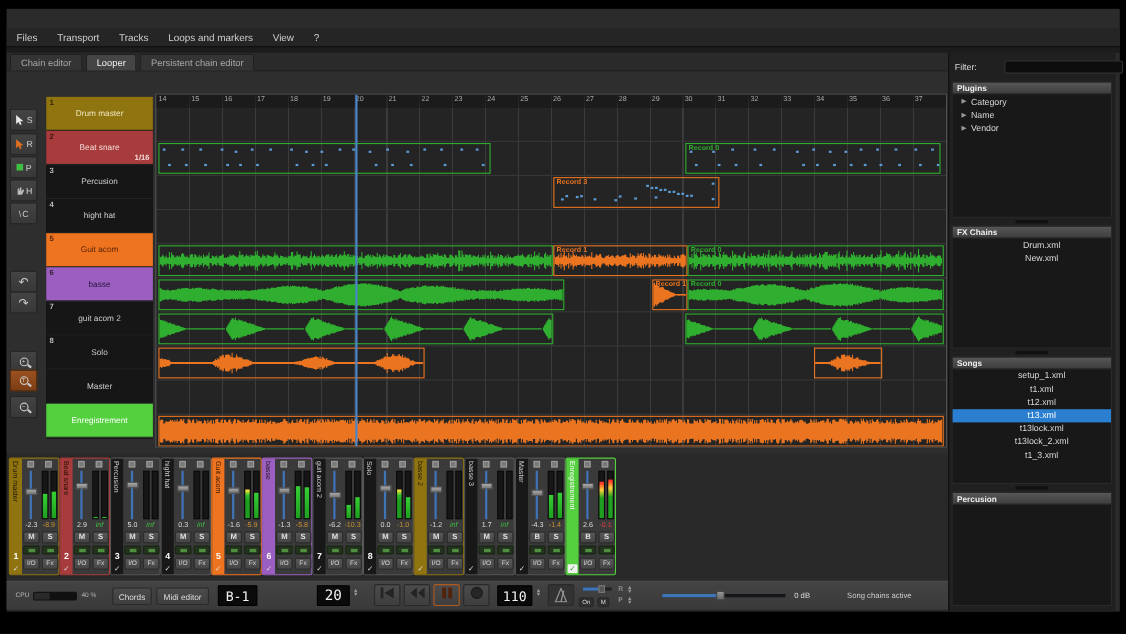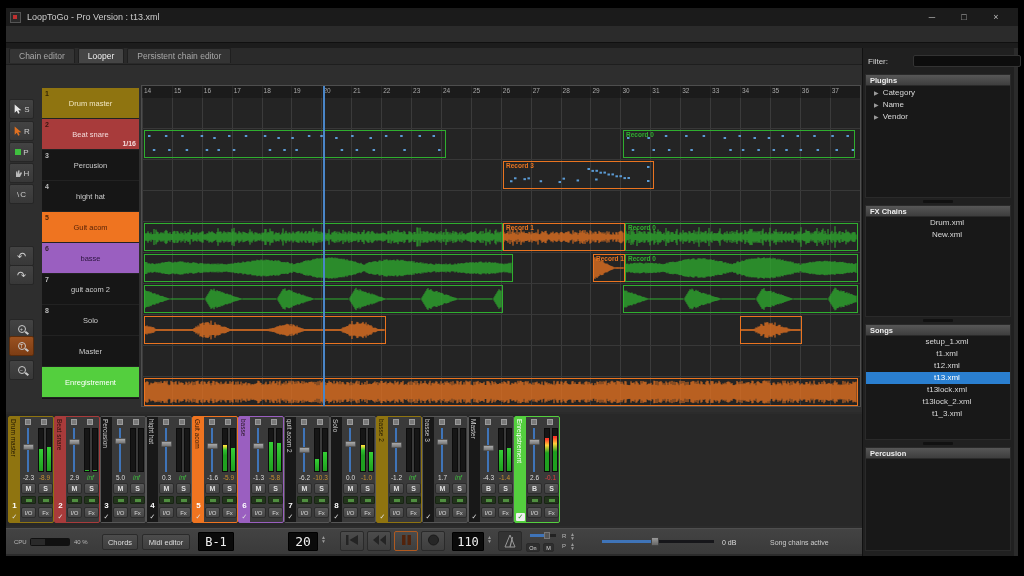--- a/index.html
+++ b/index.html
@@ -14,21 +14,21 @@
   #title-text { color:#cccccc; font-size:9px; margin-left:6px; }
   #win-controls { position:absolute; right:6px; top:0; height:18px; display:flex; }
   .win-btn { width:32px; height:18px; color:#bbb; font-size:9px; display:flex; align-items:center; justify-content:center; }
 
   
   #menubar { position:absolute; left:0; top:18px; width:100%; height:16px; background:#252525; display:flex; align-items:center; }
   .menu-item { color:#cfcfcf; font-size:9px; padding:0 9px; height:100%; display:flex; align-items:center; }
   #substrip { position:absolute; left:0; top:34px; width:100%; height:6px; background:#1c1c1c; border-top:1px solid #101010; }
 
   
-  #tabrow { position:absolute; left:0; top:40px; width:856px; height:17px; background:#2a2a2a; border-bottom:1px solid #1e1e1e; display:flex; align-items:flex-start; }
+  #tabrow { position:absolute; left:0; top:40px; width:856px; height:17px; background:#2a2a2a; border-bottom:1px solid #1e1e1e; display:flex; align-items:center; }
   .tab { height:15px; margin-left:3px; padding:0 9px; display:flex; align-items:center; font-size:8.5px; color:#a8a8a8; background:#343434; border:1px solid #1f1f1f; border-bottom:none; border-radius:2px 2px 0 0; }
   .tab.active { background:#454545; color:#f0f0f0; }
 
   
   #looper { position:absolute; left:0; top:57px; width:856px; height:347px; background:#2e2e2e; }
   .tool-btn { position:absolute; left:3px; width:25px; height:20px; background:linear-gradient(#434343,#383838); border:1px solid #262626; border-radius:2px; display:flex; align-items:center; justify-content:center; gap:1px; color:#cfcfcf; font-size:8px; }
   .tool-btn.active { background:linear-gradient(#9a5120,#7c3d14); border-color:#5a2c0c; }
   .magnifier { width:8px; height:8px; border:1.5px solid #c9c9c9; border-radius:50%; position:relative; font-size:5px; color:#ddd; display:flex; align-items:center; justify-content:center; }
   .magnifier::after { content:""; position:absolute; width:4px; height:1.5px; background:#c9c9c9; right:-4px; bottom:-1px; transform:rotate(40deg); }
 
@@ -91,30 +91,29 @@
   .tree-arrow { color:#999; font-size:6px; }
   .list-item { color:#d8d8d8; font-size:8px; height:12px; line-height:12px; padding-left:18px; white-space:nowrap;text-align:center; }
   .list-item.selected { background:#2a7fd0; color:#fff; }
   .splitter { position:absolute; left:60px; width:30px; height:3px; background:#111; border-radius:1px; }
 </style>
 </head>
 <body>
 
 <div id="window">
 
-  <div id="titlebar">
-    <div id="app-icon"></div>
-    <div id="title-text">LoopToGo - Pro Version : t13.xml</div>
-    <div id="win-controls">
-        <div class="win-btn">─</div>
-        <div class="win-btn">□</div>
-        <div class="win-btn">×</div>
-      </div>
-  </div>
-
+
+  <div id="menubar">
+      <div class="menu-item">Files</div>
+      <div class="menu-item">Transport</div>
+      <div class="menu-item">Tracks</div>
+      <div class="menu-item">Loops and markers</div>
+      <div class="menu-item">View</div>
+      <div class="menu-item">?</div>
+    </div>
   <div id="substrip"></div>
 
   <div id="tabrow">
       <div class="tab">Chain editor</div>
       <div class="tab active">Looper</div>
       <div class="tab">Persistent chain editor</div>
     </div>
 
   <div id="looper">
     <div id="tools"></div>

